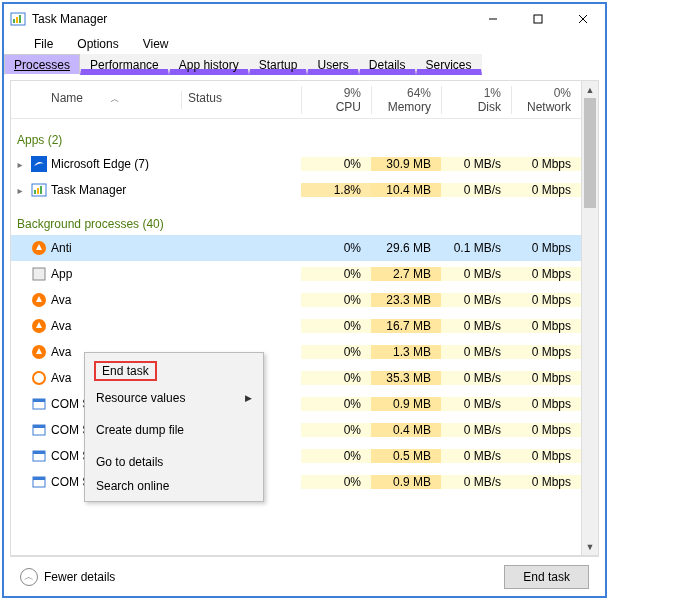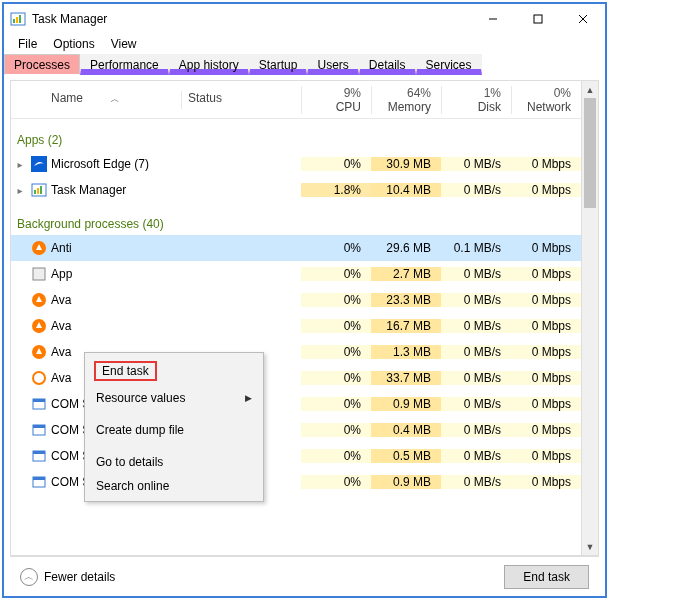--- a/index.html
+++ b/index.html
@@ -3,25 +3,25 @@
 <meta charset="utf-8">
 <style>
   * { box-sizing: border-box; font-family: "Segoe UI", Tahoma, sans-serif; font-size: 12px; }
   body { margin: 0; background: #fff; }
   .outer { border: 2px solid #3c7fd8; width: 605px; height: 596px; margin: 2px; background: #fff; display: flex; flex-direction: column; }
   .titlebar { height: 30px; display: flex; align-items: center; padding-left: 6px; }
   .title-icon { width: 16px; height: 16px; margin-right: 6px; }
   .title-text { flex: 1; font-size: 12px; color: #000; }
   .win-controls { display: flex; height: 100%; }
   .win-btn { width: 45px; height: 100%; display: flex; align-items: center; justify-content: center; color: #000; }
-  .menubar { height: 20px; display: flex; align-items: center; padding-left: 6px; gap: 0; }
+  .menubar { height: 20px; display: flex; align-items: center; padding-left: 22px; gap: 8px; }
   .menu-item { padding: 2px 8px; }
   .tabbar { display: flex; border-bottom: 1px solid #fff; height: 22px; }
   .tab { padding: 3px 9px; border: 1px solid transparent; color: #000; }
-  .tab.active { border: 1px solid #ccc; border-bottom: 1px solid #fff; background: #fca5a5; }
+  .tab.active { border: 1px solid #ccc; border-bottom: 1px solid #fff; background: #c4b5fd; text-decoration: underline; }
   .tab.inactive { background: #f2f2f2; border-bottom: 6px solid #8b5cf6; }
   .content { flex: 1; position: relative; padding: 4px 6px 0 6px; display: flex; flex-direction: column; justify-content: center; }
   .grid-wrap { border: 1px solid #ddd; flex: 1; display: flex; position: relative; overflow: hidden; }
   .grid { flex: 1; }
   .row { display: flex; height: 26px; align-items: center; }
   .header-row { height: 38px; border-bottom: 1px solid #e8e8e8; }
   .chev-col { width: 18px; text-align: center; color: #777; font-size: 10px; }
   .sort-mark { position:absolute; top:2px; left:0; right:0; text-align:center; color:#555; font-size:9px; }
   .icon-col { width: 20px; display: flex; align-items: center; justify-content: center; }
   .name-col { flex: 1; padding-left: 2px; white-space: nowrap; overflow: hidden; position:relative; }
@@ -266,21 +266,21 @@
         <div class="row">
           <div class="chev-col"></div>
           <div class="icon-col">
               <svg class="proc-icon" viewBox="0 0 16 16">
                 <circle cx="8" cy="8" r="6" fill="none" stroke="#ff7b00" stroke-width="2"></circle>
               </svg>
             </div>
           <div class="name-col">Ava</div>
           <div class="status-col"></div>
           <div class="num-col cell-cpu-low">0%</div>
-          <div class="num-col cell-mem">33.7 MB</div>
+          <div class="num-col cell-mem">35.3 MB</div>
           <div class="num-col cell-disk">0 MB/s</div>
           <div class="num-col cell-net">0 Mbps</div>
         </div>
 
         <div class="row">
           <div class="chev-col"></div>
           <div class="icon-col">
               <svg class="proc-icon" viewBox="0 0 16 16">
                 <rect x="2" y="3" width="12" height="10" fill="#fff" stroke="#3a7bd5"></rect>
                 <rect x="2" y="3" width="12" height="3" fill="#3a7bd5"></rect>

